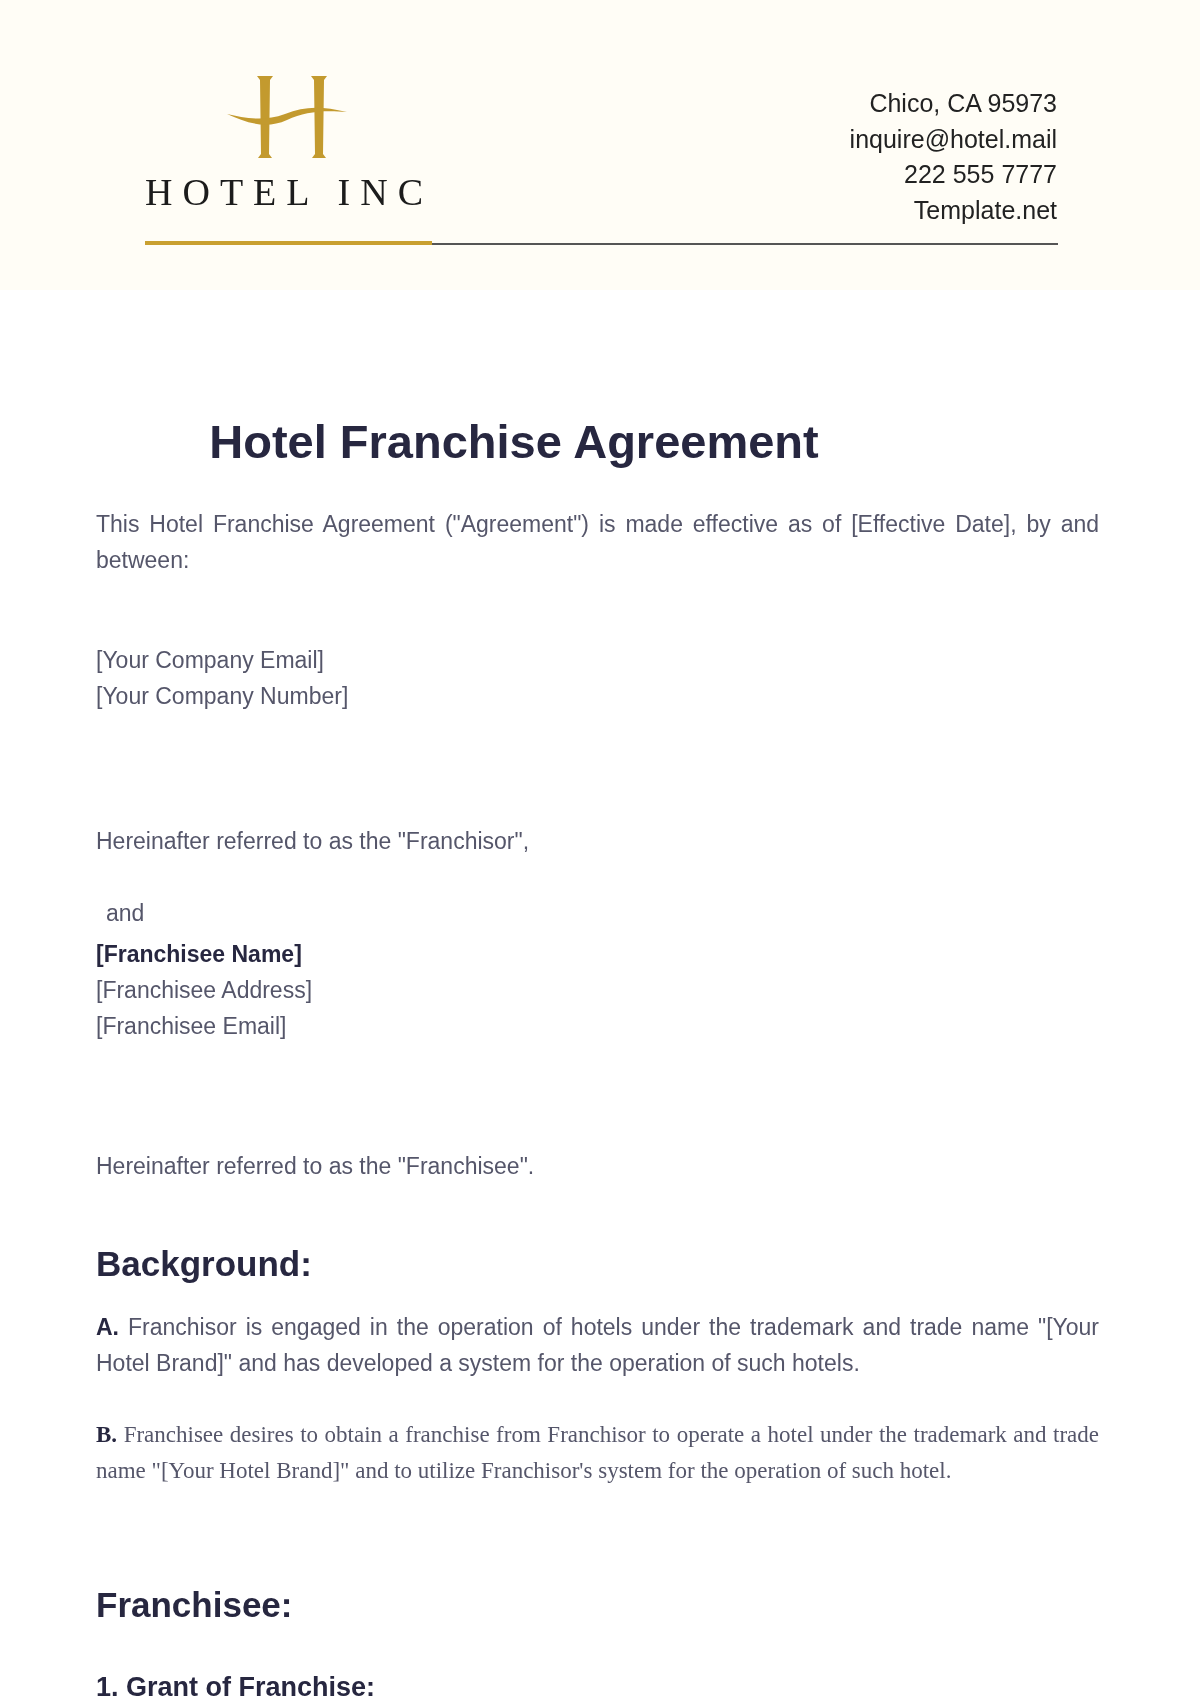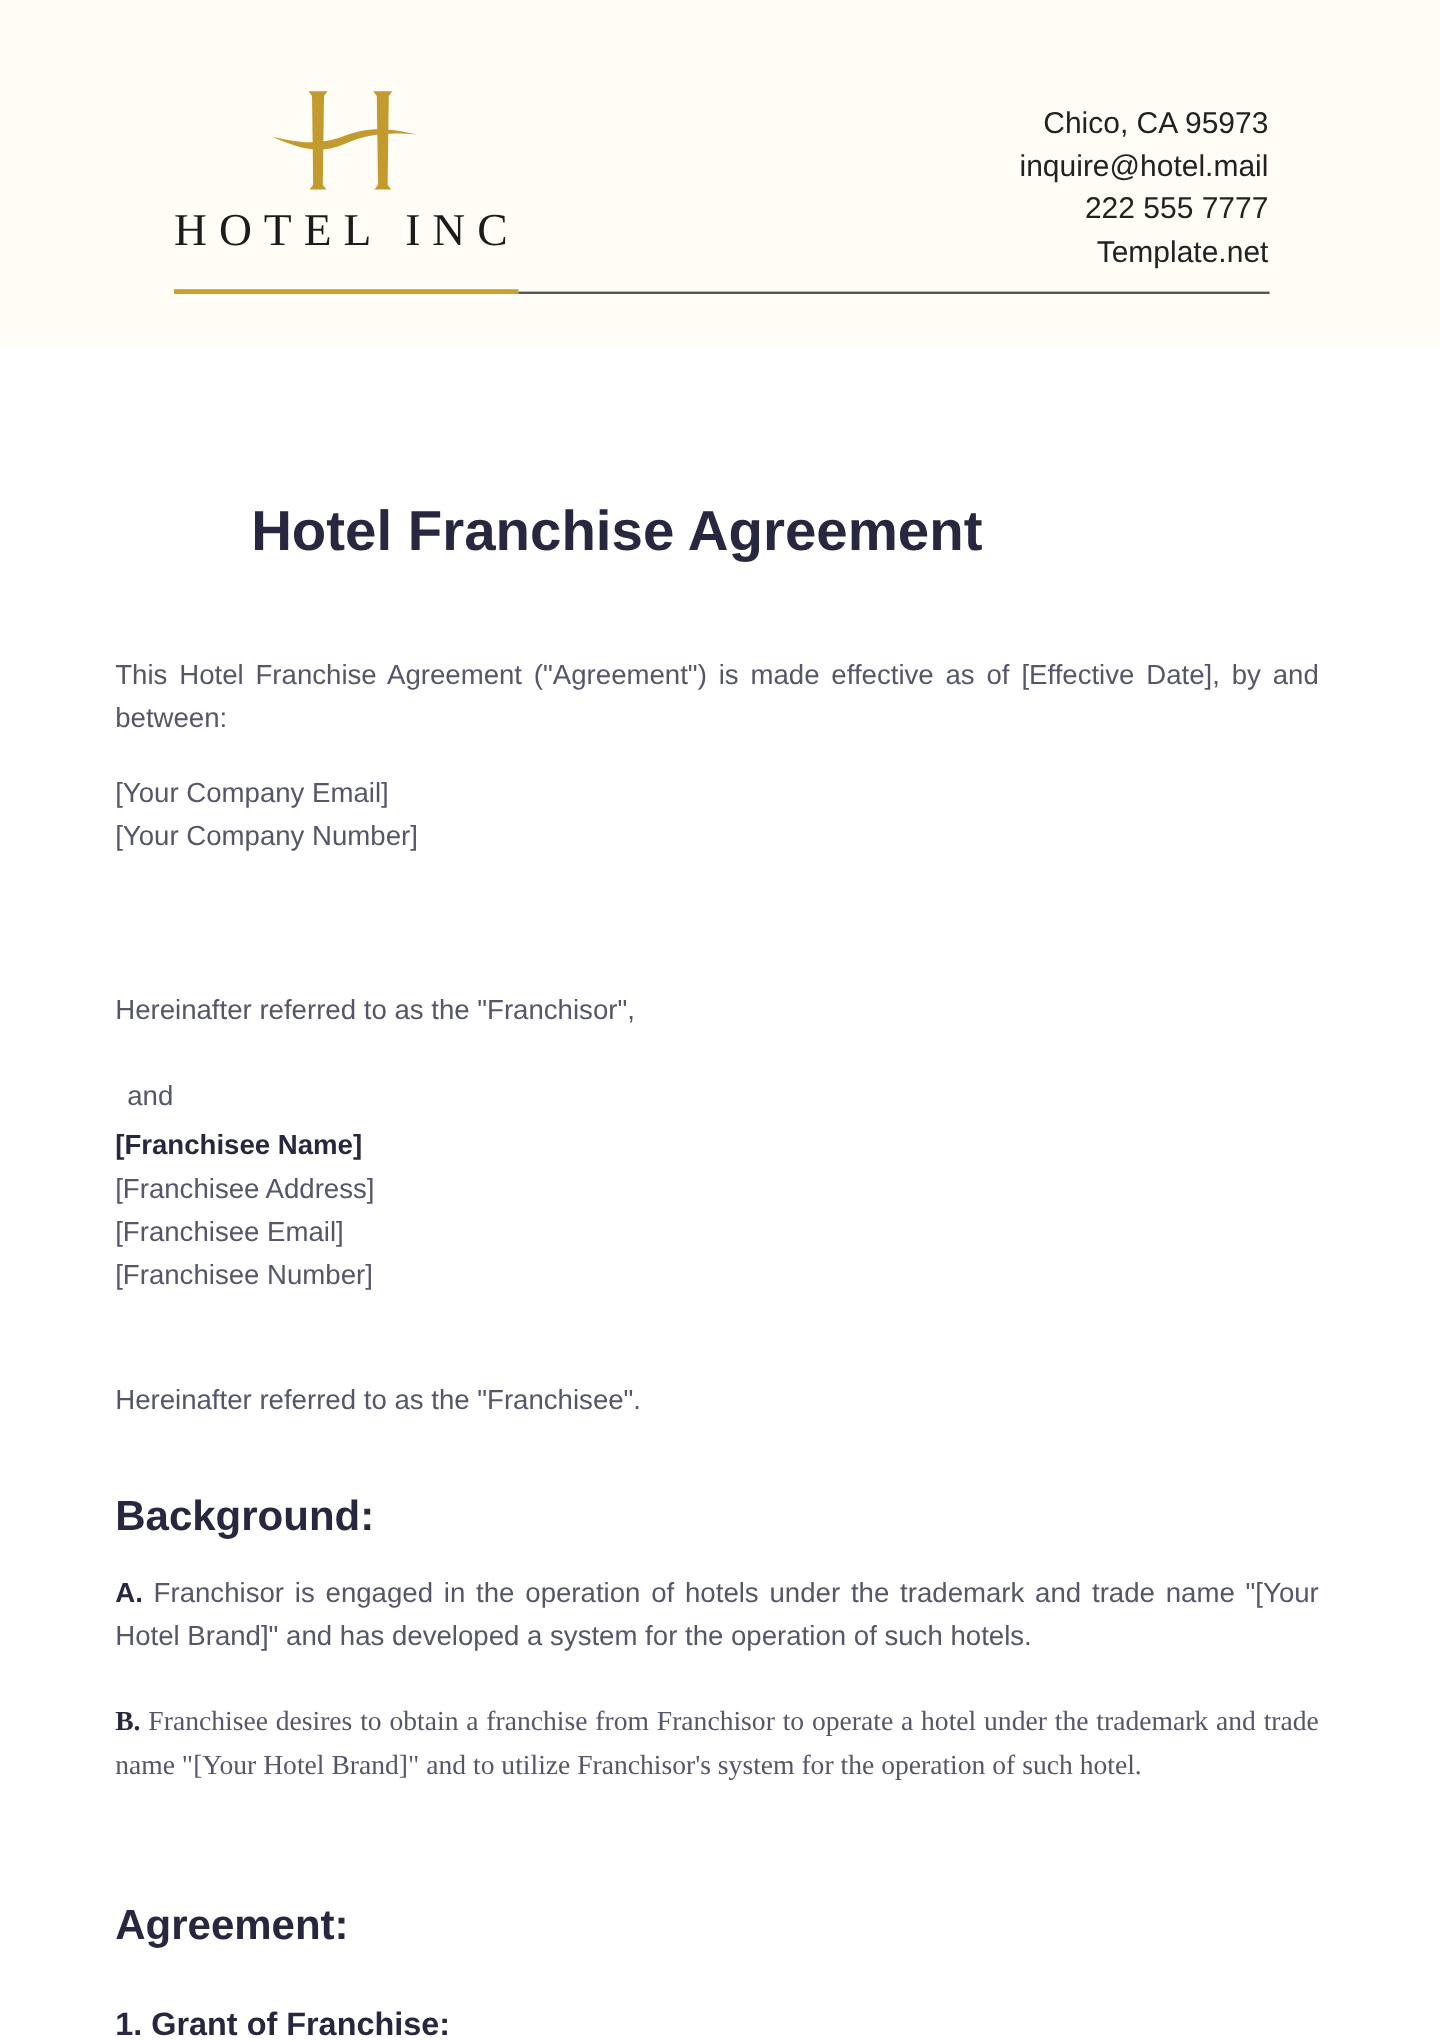--- a/index.html
+++ b/index.html
@@ -72,47 +72,46 @@
     <div>222 555 7777</div>
     <div>Template.net</div>
   </div>
 
   <div class="rule-gold"></div>
   <div class="rule-gray"></div>
 </div>
 
 <h1 class="title">Hotel Franchise Agreement</h1>
 
-<p class="body-text justify" style="top:544px;">This Hotel Franchise Agreement ("Agreement") is made effective as of [Effective Date], by and between:</p>
+<p class="body-text justify" style="top:506px;">This Hotel Franchise Agreement ("Agreement") is made effective as of [Effective Date], by and between:</p>
 
 <div class="body-text" style="top:642px;">
   <div>[Your Company Email]</div>
   <div>[Your Company Number]</div>
 </div>
 
 <p class="body-text" style="top:823px;">Hereinafter referred to as the "Franchisor",</p>
 
 <p class="body-text" style="top:895px;margin-left:10px;">and</p>
 
 <div class="body-text" style="top:936px;">
   <div class="strong">[Franchisee Name]</div>
   <div>[Franchisee Address]</div>
   <div>[Franchisee Email]</div>
-  <div>[Franchisee Number]</div>
 </div>
 
 <p class="body-text" style="top:1148px;">Hereinafter referred to as the "Franchisee".</p>
 
 <h2 class="h2" style="top:1244px;">Background:</h2>
 
 <p class="body-text justify" style="top:1309px;">
   <span class="lbl">A.</span>
   <span>Franchisor is engaged in the operation of hotels under the trademark and trade name "[Your Hotel Brand]" and has developed a system for the operation of such hotels.</span>
 </p>
 
 <p class="body-text justify" style="top:1417px;font-family:Liberation Serif, serif;">
   <span class="lbl">B.</span>
   <span>Franchisee desires to obtain a franchise from Franchisor to operate a hotel under the trademark and trade name "[Your Hotel Brand]" and to utilize Franchisor's system for the operation of such hotel.</span>
 </p>
 
-<h2 class="h2" style="top:1585px;">Agreement:</h2>
+<h2 class="h2" style="top:1585px;">Franchisee:</h2>
 
 <h3 class="h3" style="top:1672px;">1. Grant of Franchise:</h3>
 
 </body></html>

